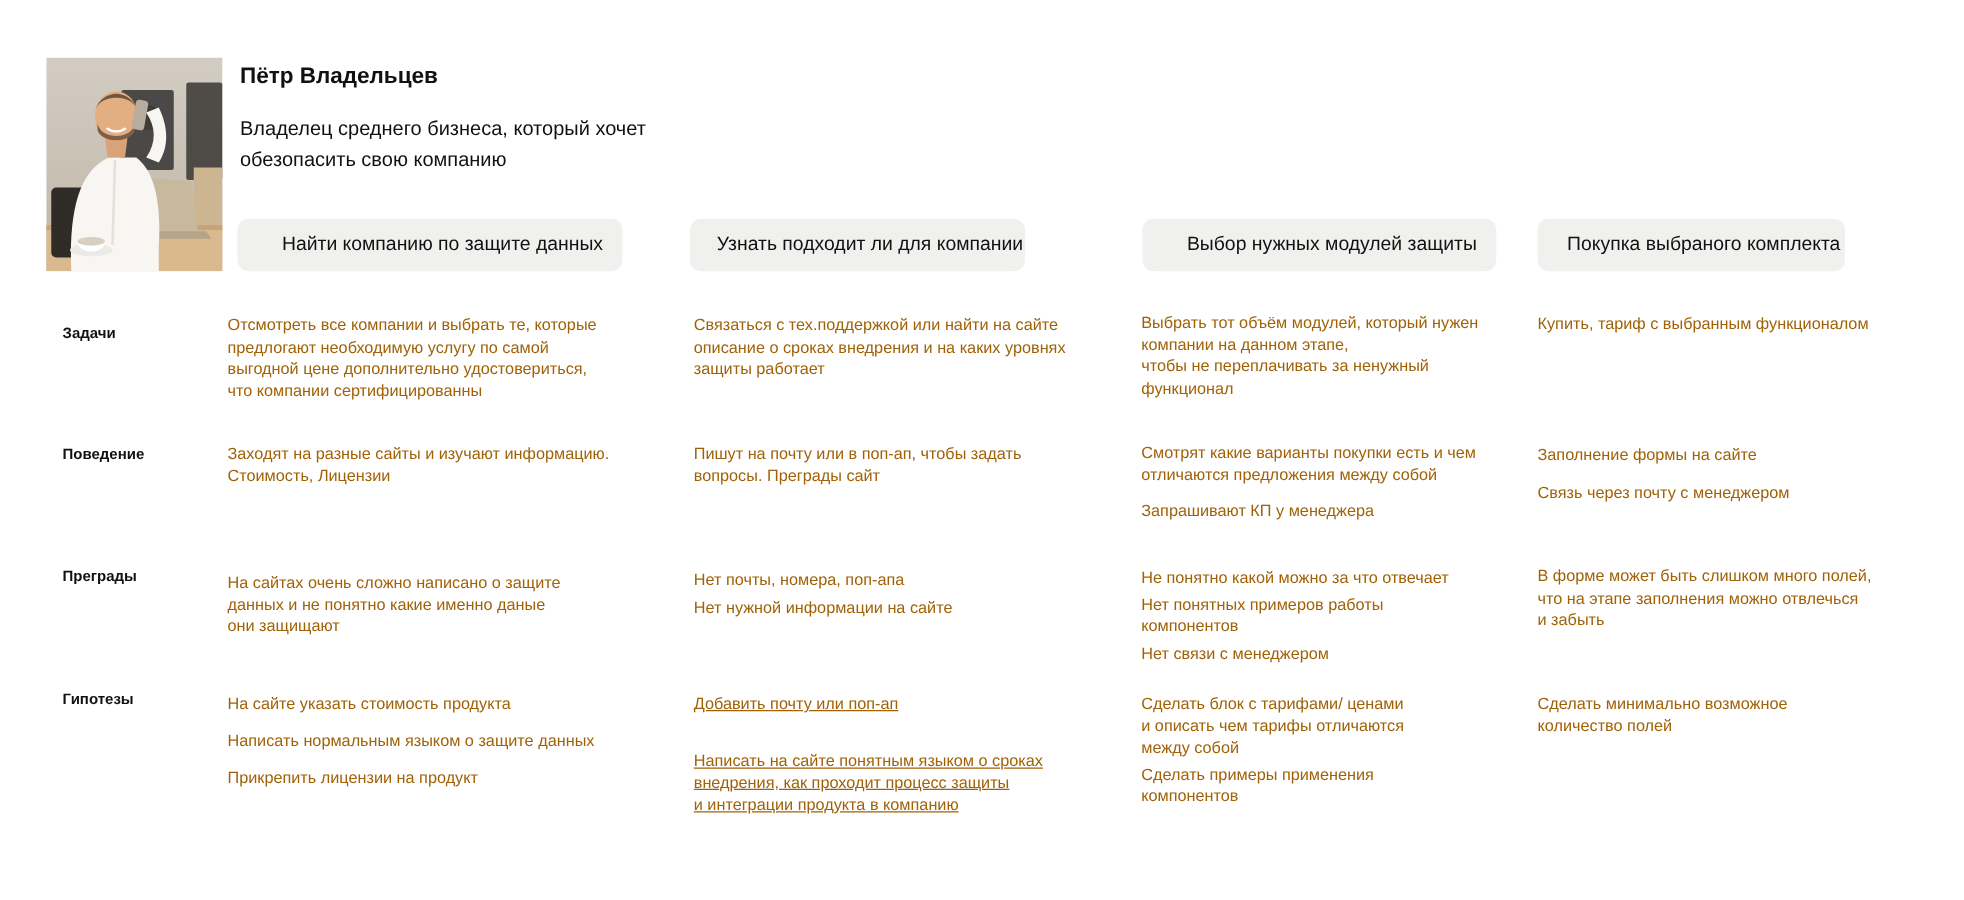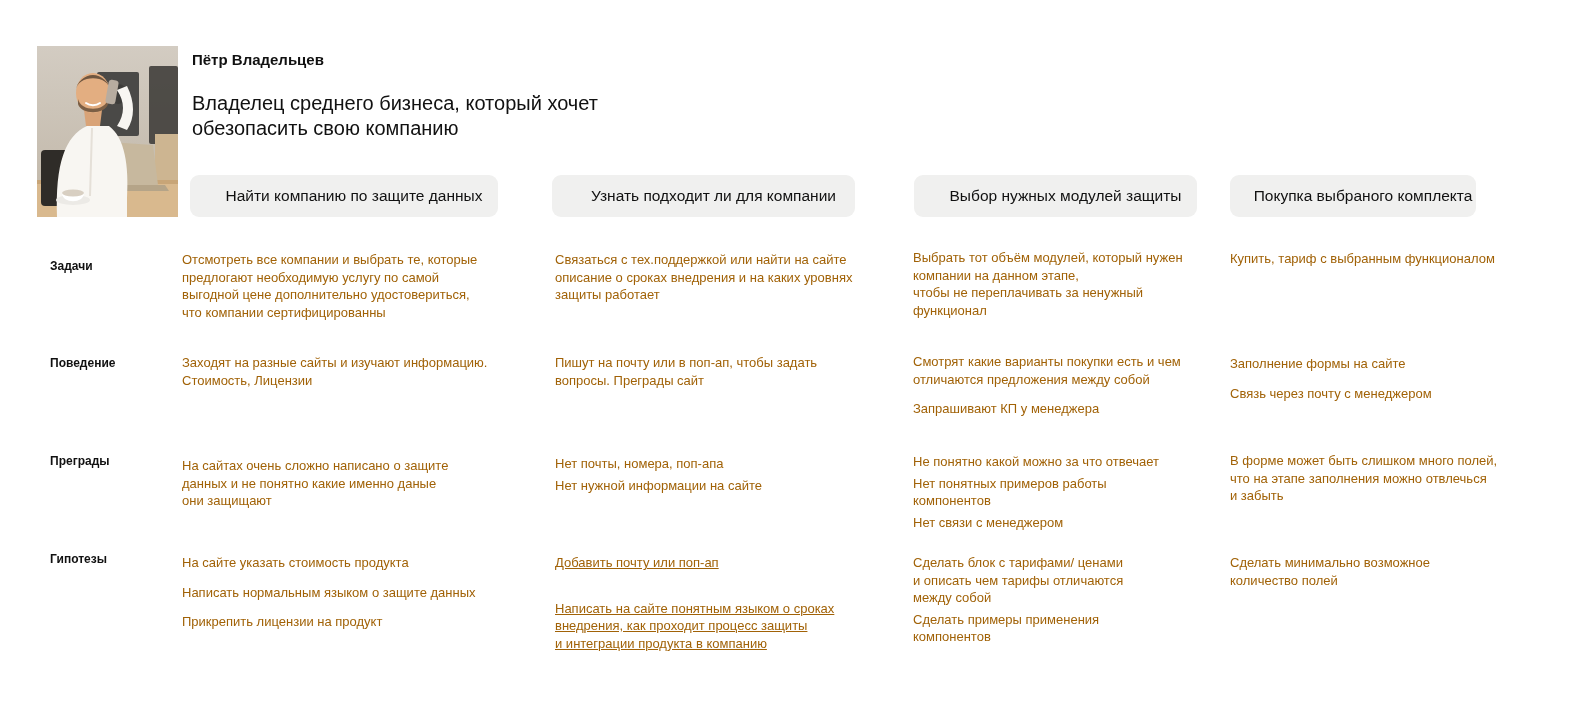--- a/index.html
+++ b/index.html
@@ -2,22 +2,22 @@
 <html><head>
 <meta charset="utf-8">
 <style>
   html,body{margin:0;padding:0;background:#ffffff;}
   body{font-family:"Liberation Sans",sans-serif;color:#111111;}
   .canvas{position:relative;width:1571px;height:720px;background:#ffffff;overflow:hidden;}
 
   .photo{position:absolute;left:37px;top:46px;width:141px;height:171px;}
   .photo svg{display:block;width:100%;height:100%;}
 
-  .persona-name{position:absolute;left:192px;top:49px;font-size:15px;font-weight:700;line-height:22px;}
-  .persona-desc{position:absolute;left:192px;top:91px;font-size:20px;line-height:25px;white-space:pre-line;}
+  .persona-name{position:absolute;left:192px;top:49px;font-size:18px;font-weight:700;line-height:22px;}
+  .persona-desc{position:absolute;left:192px;top:91px;font-size:16px;line-height:25px;white-space:pre-line;}
 
   .pill{position:absolute;top:175px;height:42px;background:#f0f0ef;border-radius:9px;
         display:flex;align-items:center;justify-content:center;font-size:15.5px;color:#111;}
   .pill span{white-space:nowrap;margin-left:20px;}
 
   .row-label{position:absolute;left:50px;font-size:12px;font-weight:700;}
 
   .cell{position:absolute;font-size:13px;line-height:17.5px;color:#a16207;}
   .cell p{margin:0 0 12px;white-space:pre-line;}
   .cell.sp-sm p{margin-bottom:4px;}
@@ -62,21 +62,21 @@
     </svg>
   </div>
 
   <div class="persona-name">Пётр Владельцев</div>
   <div class="persona-desc">Владелец среднего бизнеса, который хочет
 обезопасить свою компанию</div>
 
   <div class="pill" style="left:190px;width:308px">
     <span>Найти компанию по защите данных</span>
   </div>
-  <div class="pill" style="left:552px;width:303px">
+  <div class="pill" style="left:552px;width:268px">
     <span>Узнать подходит ли для компании</span>
   </div>
   <div class="pill" style="left:914px;width:283px">
     <span>Выбор нужных модулей защиты</span>
   </div>
   <div class="pill" style="left:1230px;width:246px">
     <span>Покупка выбраного комплекта</span>
   </div>
 
   <div class="row-label" style="top:259px">Задачи</div>

